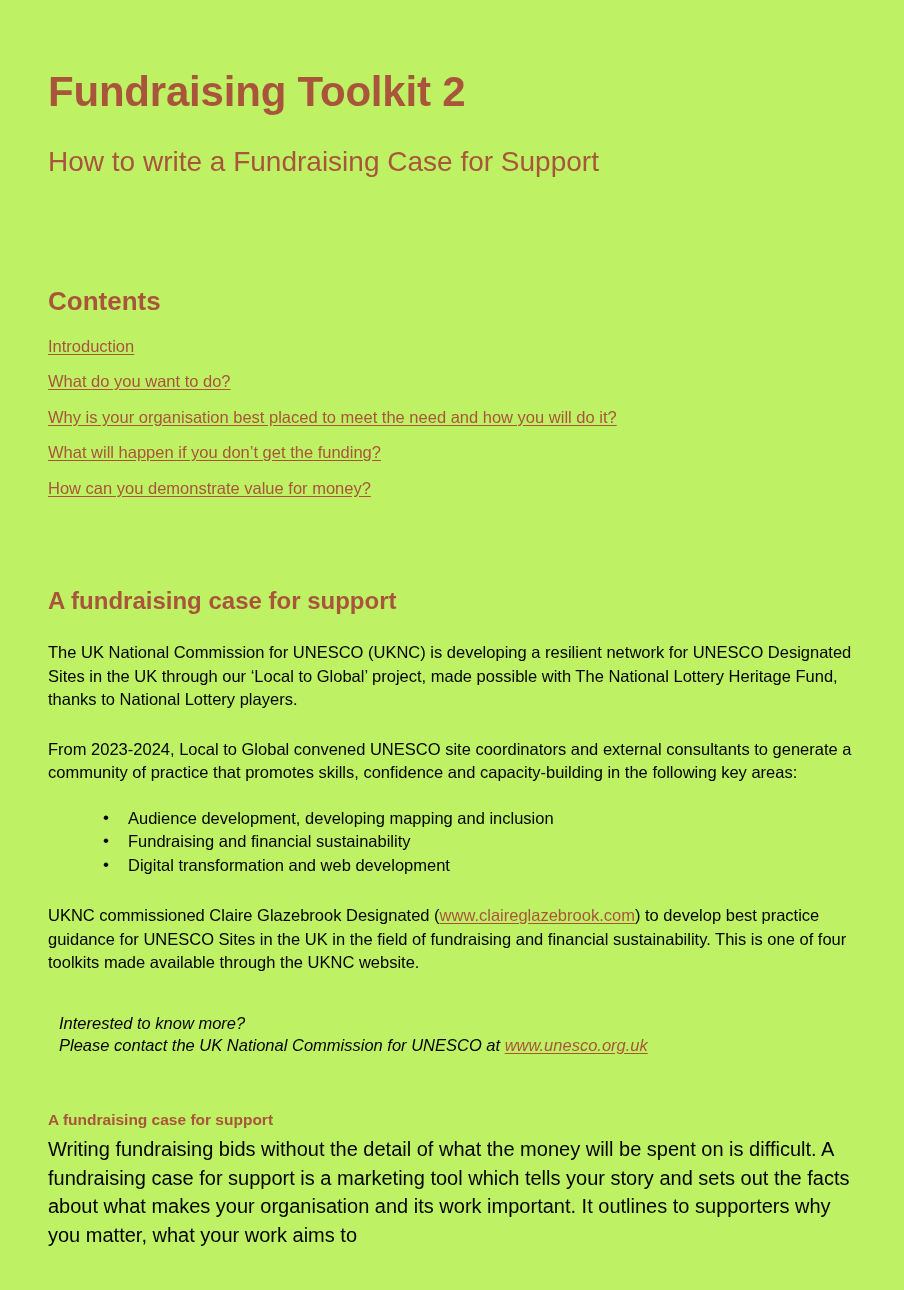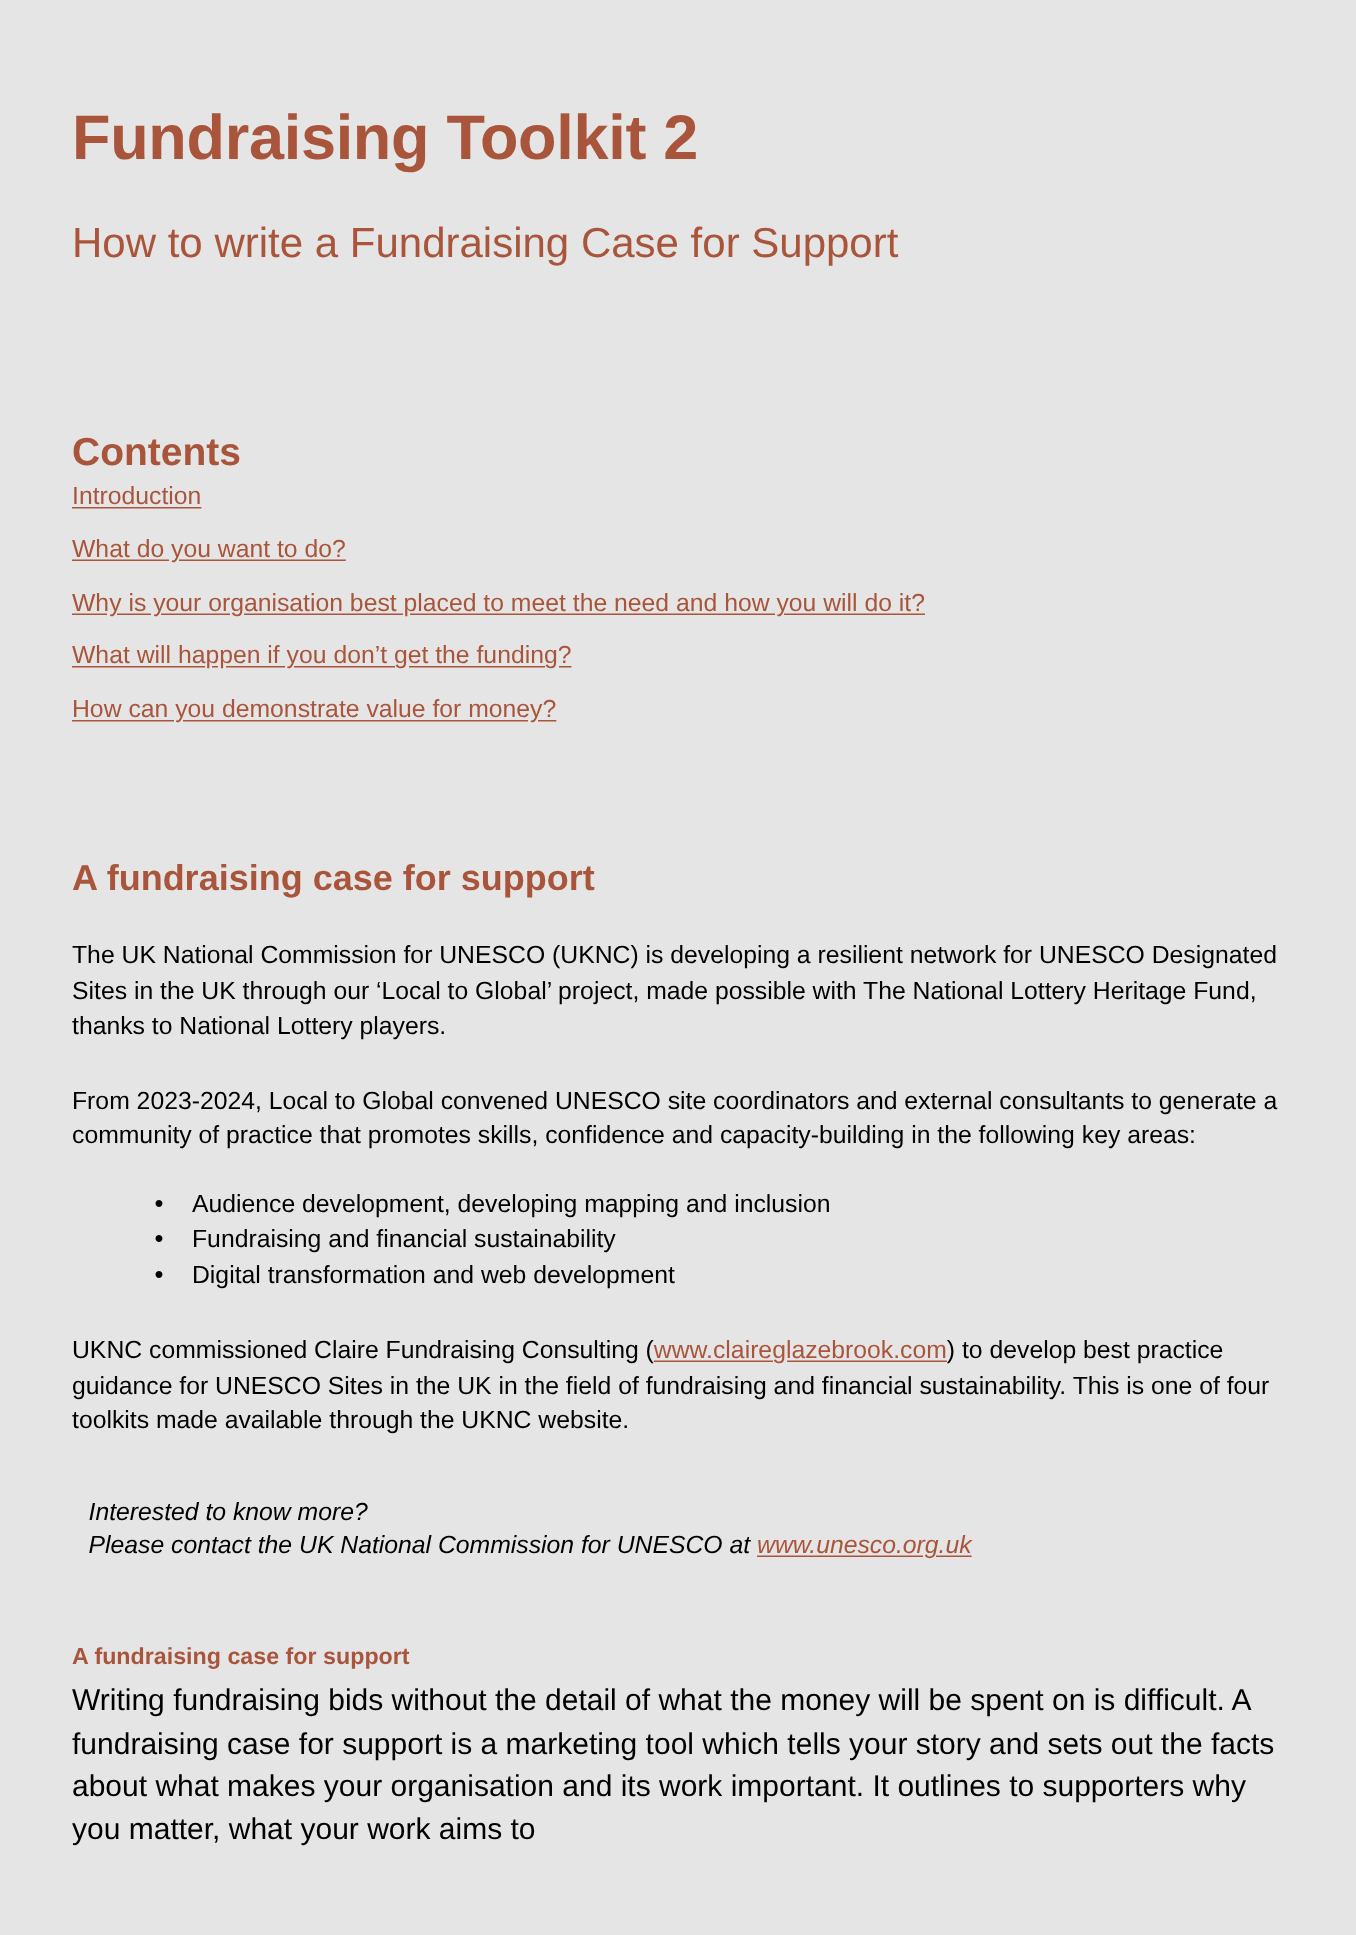--- a/index.html
+++ b/index.html
@@ -12,21 +12,21 @@
     height: 1290px;
     overflow: hidden;
     font-family: "Liberation Sans", sans-serif;
     color: #000000;
     -webkit-font-smoothing: antialiased;
   }
   .page {
     position: relative;
     width: 904px;
     height: 1290px;
-    background: #e5e5e5;
+    background: #bef264;
     box-sizing: border-box;
     padding: 0 48px;
   }
   .doc-title {
     color: #A9553B;
     font-size: 42px;
     font-weight: bold;
     letter-spacing: -0.2px;
     line-height: 1.12;
     margin: 0;
@@ -61,21 +61,21 @@
     display: inline-block;
     color: #A9553B;
     font-size: 16.5px;
     line-height: 1.25;
     text-decoration: underline;
     text-underline-offset: 2px;
     cursor: pointer;
     margin-top: 15px;
   }
   .toc li:first-child .toc-link {
-    margin-top: 4px;
+    margin-top: 19px;
   }
   .section-heading {
     color: #A9553B;
     font-size: 24px;
     font-weight: bold;
     line-height: 1.2;
     margin: 0;
     padding-top: 88px;
   }
   .body-para {
@@ -171,21 +171,21 @@
   <p class="body-para">The UK National Commission for UNESCO (UKNC) is developing a resilient network for UNESCO Designated Sites in the UK through our ‘Local to Global’ project, made possible with The National Lottery Heritage Fund, thanks to National Lottery players.</p>
 
   <p class="body-para">From 2023-2024, Local to Global convened UNESCO site coordinators and external consultants to generate a community of practice that promotes skills, confidence and capacity-building in the following key areas:</p>
 
   <ul class="bullets">
     <li>Audience development, developing mapping and inclusion</li>
     <li>Fundraising and financial sustainability</li>
     <li>Digital transformation and web development</li>
   </ul>
 
-  <p class="body-para"><span>UKNC commissioned Claire Fundraising Consulting (</span><a class="inline-link">www.claireglazebrook.com</a><span>) to develop best practice guidance for UNESCO Sites in the UK in the field of fundraising and financial sustainability. This is one of four toolkits made available through the UKNC website.</span></p>
+  <p class="body-para"><span>UKNC commissioned Claire Glazebrook Designated (</span><a class="inline-link">www.claireglazebrook.com</a><span>) to develop best practice guidance for UNESCO Sites in the UK in the field of fundraising and financial sustainability. This is one of four toolkits made available through the UKNC website.</span></p>
 
   <p class="italic-block"><span>Interested to know more?</span><br><span>Please contact the UK National Commission for UNESCO at </span><a class="inline-link">www.unesco.org.uk</a></p>
 
   <h3 class="sub-heading">A fundraising case for support</h3>
 
   <p class="sub-body">Writing fundraising bids without the detail of what the money will be spent on is difficult. A fundraising case for support is a marketing tool which tells your story and sets out the facts about what makes your organisation and its work important. It outlines to supporters why you matter, what your work aims to</p>
 
 </div>
 
 </body></html>

